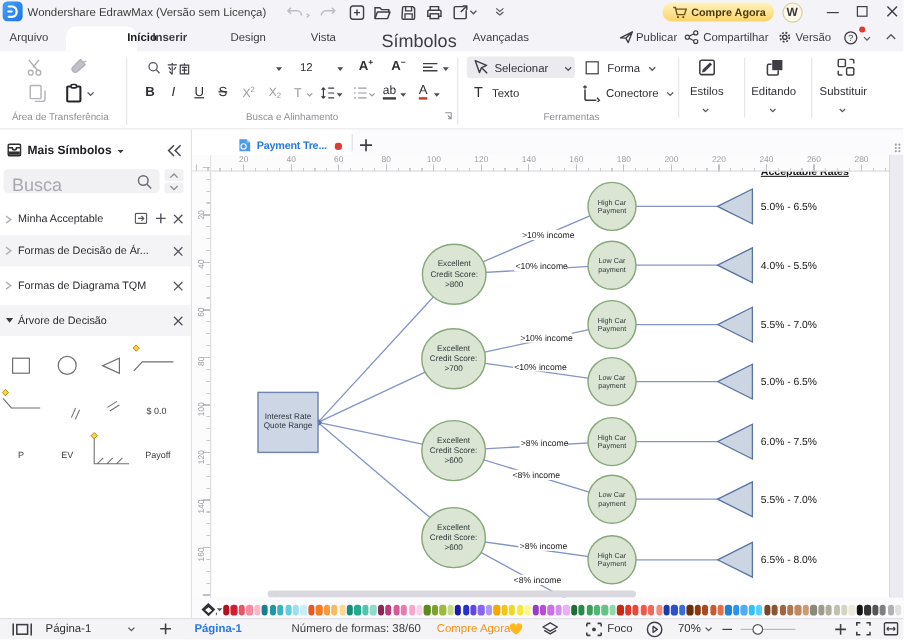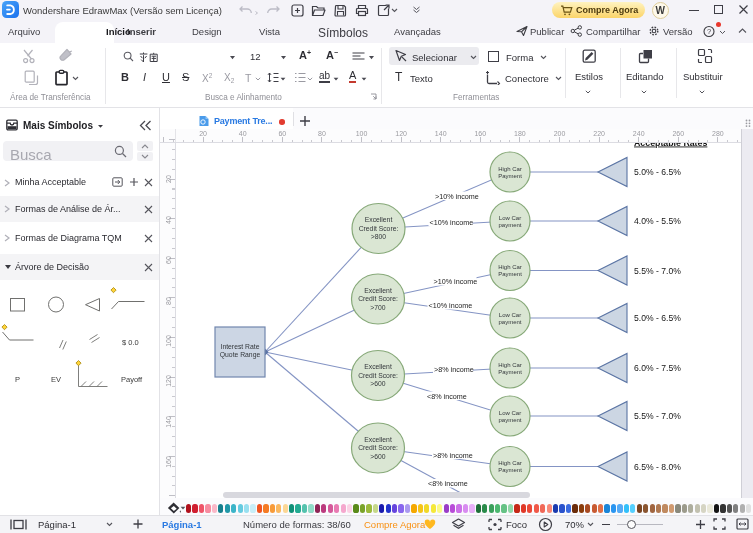--- a/index.html
+++ b/index.html
@@ -102,21 +102,21 @@
     </svg>
   </div>
 
 <div class="abs" id="menubar" style="left:0;top:20px;width:753px;height:23px;background:#f4f3f8;"></div>
 <div class="abs" style="left:55px;top:22px;width:59px;height:21px;background:#fff;border-radius:8px 8px 0 0;"></div>
 <div class="lbl" style="left:8px;top:26px;font-size:9.5px;color:#3c3c42;">Arquivo</div>
 <div class="lbl" style="left:70px;top:26px;font-size:9.5px;font-weight:bold;color:#18181c;padding-left:36px;">Início</div>
 <div class="lbl" style="left:127px;top:26px;font-size:9.5px;color:#3c3c42;font-weight:bold;">Inserir</div>
 <div class="lbl" style="left:192px;top:26px;font-size:9.5px;color:#3c3c42;">Design</div>
 <div class="lbl" style="left:259px;top:26px;font-size:9.5px;color:#3c3c42;">Vista</div>
-<div class="lbl" style="left:318px;top:26px;font-size:12px;color:#3c3c42;">Símbolos</div>
+<div class="lbl" style="left:318px;top:26px;font-size:15px;color:#3c3c42;">Símbolos</div>
 <div class="lbl" style="left:394px;top:26px;font-size:9.5px;color:#3c3c42;">Avançadas</div>
 <div class="ico" style="left:516px;top:25px;">
 <svg width="12" height="12" viewBox="0 0 12 12">
       <path d="M1 6.5 L11 1.5 L7.5 10.5 L5.5 6.8 z M5.5 6.8 L11 1.5" fill="none" stroke="#3c3c42" stroke-width="1.1" stroke-linejoin="round"></path>
     </svg>
   </div>
 <div class="lbl" style="left:530px;top:26px;font-size:9.5px;color:#3c3c42;">Publicar</div>
 <div class="ico" style="left:570px;top:25px;">
 <svg width="13" height="12" viewBox="0 0 13 12">
  <circle cx="2.8" cy="6" r="1.7" fill="none" stroke="#3c3c42" stroke-width="1"></circle>
@@ -410,21 +410,21 @@
     <svg width="10" height="10" viewBox="0 0 10 10">
       <path d="M5 1 v8 M1 5 h8" stroke="#55555c" stroke-width="1.2"></path>
     </svg>
   </div>
 <div class="ico" style="left:144px;top:178px;">
     <svg width="9" height="9" viewBox="0 0 9 9">
       <path d="M1 1 L8 8 M8 1 L1 8" stroke="#55555c" stroke-width="1.1"></path>
     </svg>
   </div>
 <div class="abs" style="left:0;top:196px;width:159px;height:26px;background:#f4f4f6;"></div>
-<div class="lbl" style="left:15px;top:204px;font-size:9px;color:#2a2a30;">Formas de Análise de Ár...</div>
+<div class="lbl" style="left:15px;top:204px;font-size:9px;color:#2a2a30;">Formas de Decisão de Ár...</div>
 <div class="ico" style="left:4px;top:205px;">
     <svg width="6" height="8" viewBox="0 0 6 8">
       <path d="M1 1 L5 4 L1 7" fill="none" stroke="#b0b0b8" stroke-width="1.2"></path>
     </svg>
   </div>
 <div class="ico" style="left:144px;top:205px;">
     <svg width="9" height="9" viewBox="0 0 9 9">
       <path d="M1 1 L8 8 M8 1 L1 8" stroke="#55555c" stroke-width="1.1"></path>
     </svg>
   </div>

